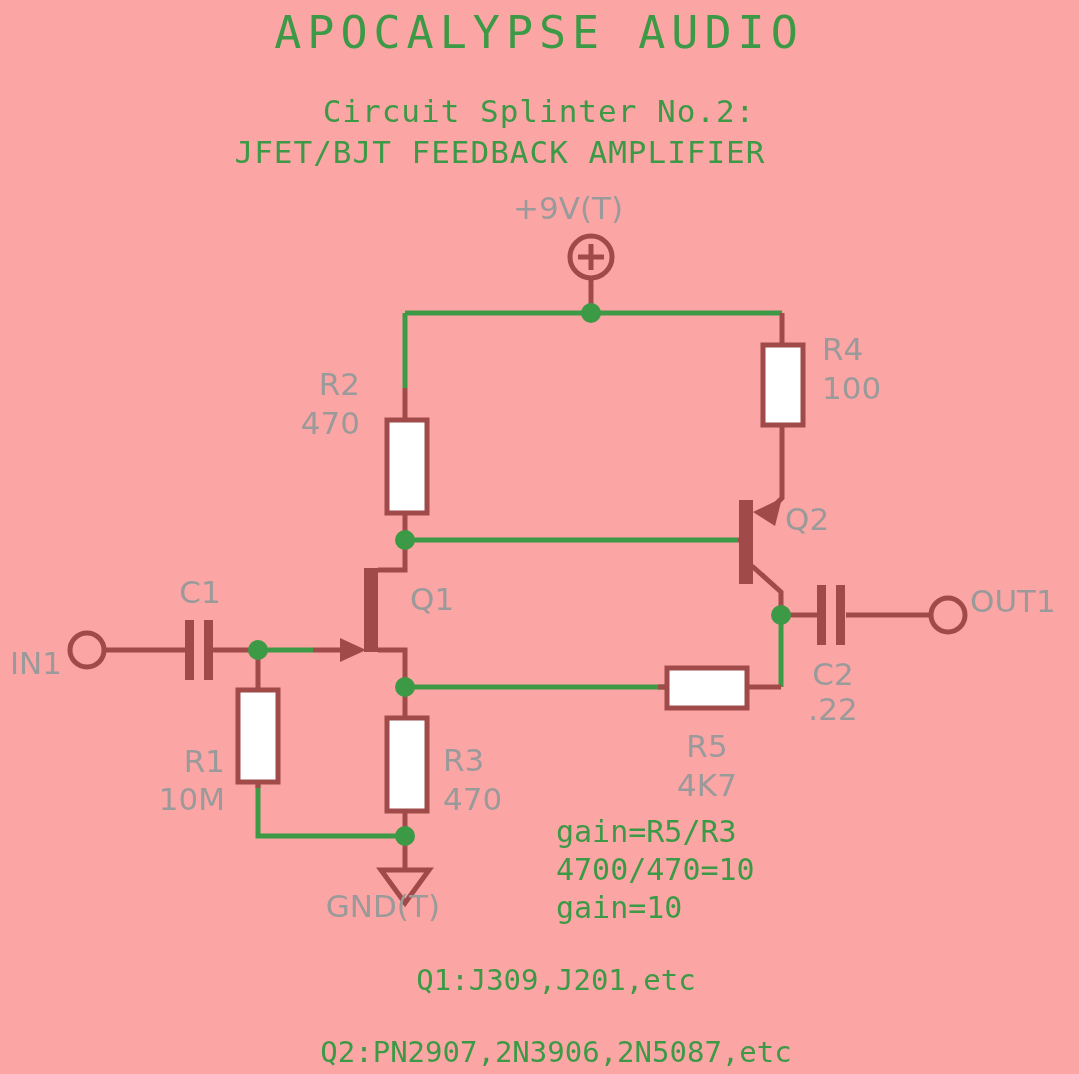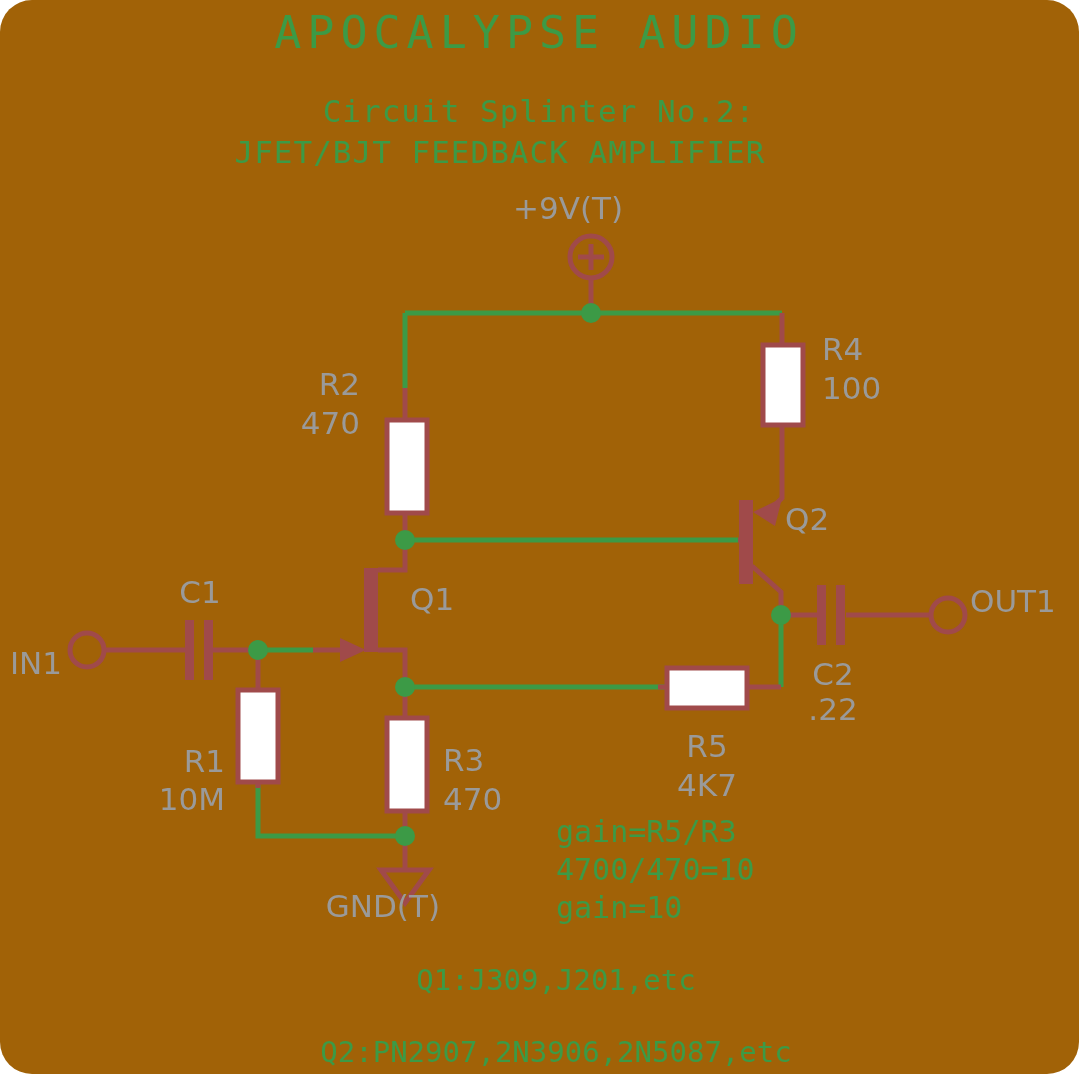--- a/index.html
+++ b/index.html
@@ -8,23 +8,22 @@
     padding: 0;
     background: #ffffff;
   }
   body {
     font-family: "DejaVu Sans", sans-serif;
   }
   #schematic-root {
     position: relative;
     width: 1079px;
     height: 1074px;
-    background: #a16207;
+    background: #fca5a5;
     overflow: hidden;
-    border-radius: 32px;
   }
   svg#schematic-svg {
     display: block;
     width: 1079px;
     height: 1074px;
   }
   .wire-green {
     stroke: #3C9A46;
     stroke-width: 5;
     fill: none;

